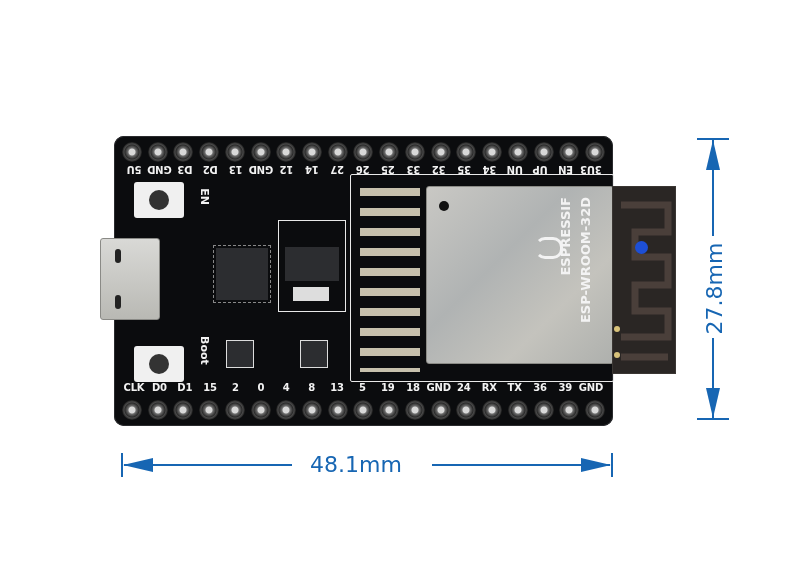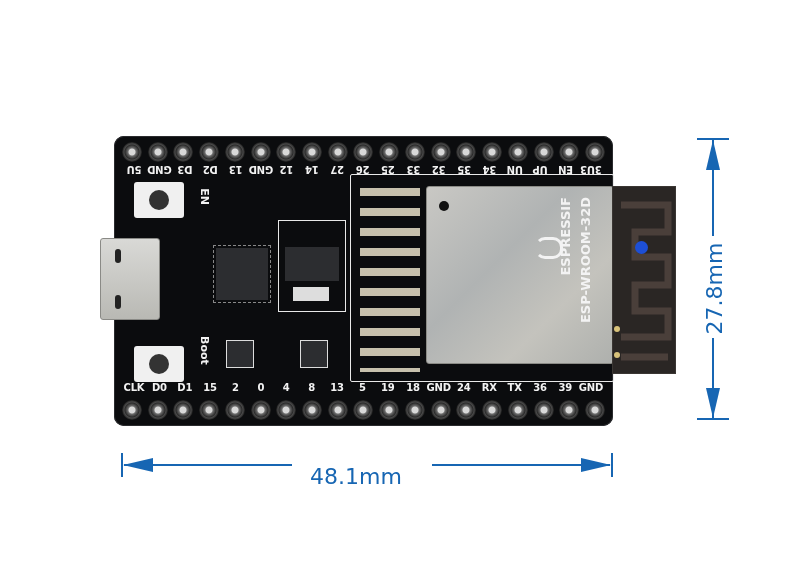--- a/index.html
+++ b/index.html
@@ -157,21 +157,21 @@
 <div class="dim-line" style="left:121px;top:453px;width:2px;height:24px;"></div>
 <div class="dim-line" style="left:611px;top:453px;width:2px;height:24px;"></div>
 <div class="dim-line" style="left:124px;top:464px;width:168px;height:2px;"></div>
 <div class="dim-line" style="left:432px;top:464px;width:178px;height:2px;"></div>
 <svg class="abs" style="left:123px;top:457px;" width="30" height="16">
     <polygon points="0,8 30,1 30,15" fill="#1766b3"></polygon>
   </svg>
 <svg class="abs" style="left:581px;top:457px;" width="30" height="16">
     <polygon points="30,8 0,1 0,15" fill="#1766b3"></polygon>
   </svg>
-<div class="dim" style="left:310px;top:464px;">48.1mm</div>
+<div class="dim" style="left:310px;top:452px;">48.1mm</div>
 
 <div class="dim-line" style="left:697px;top:138px;width:32px;height:2px;"></div>
 <div class="dim-line" style="left:697px;top:418px;width:32px;height:2px;"></div>
 <div class="dim-line" style="left:712px;top:140px;width:2px;height:96px;"></div>
 <div class="dim-line" style="left:712px;top:338px;width:2px;height:80px;"></div>
 <svg class="abs" style="left:705px;top:140px;" width="16" height="30">
     <polygon points="8,0 1,30 15,30" fill="#1766b3"></polygon>
   </svg>
 <svg class="abs" style="left:705px;top:388px;" width="16" height="30">
     <polygon points="8,30 1,0 15,0" fill="#1766b3"></polygon>

